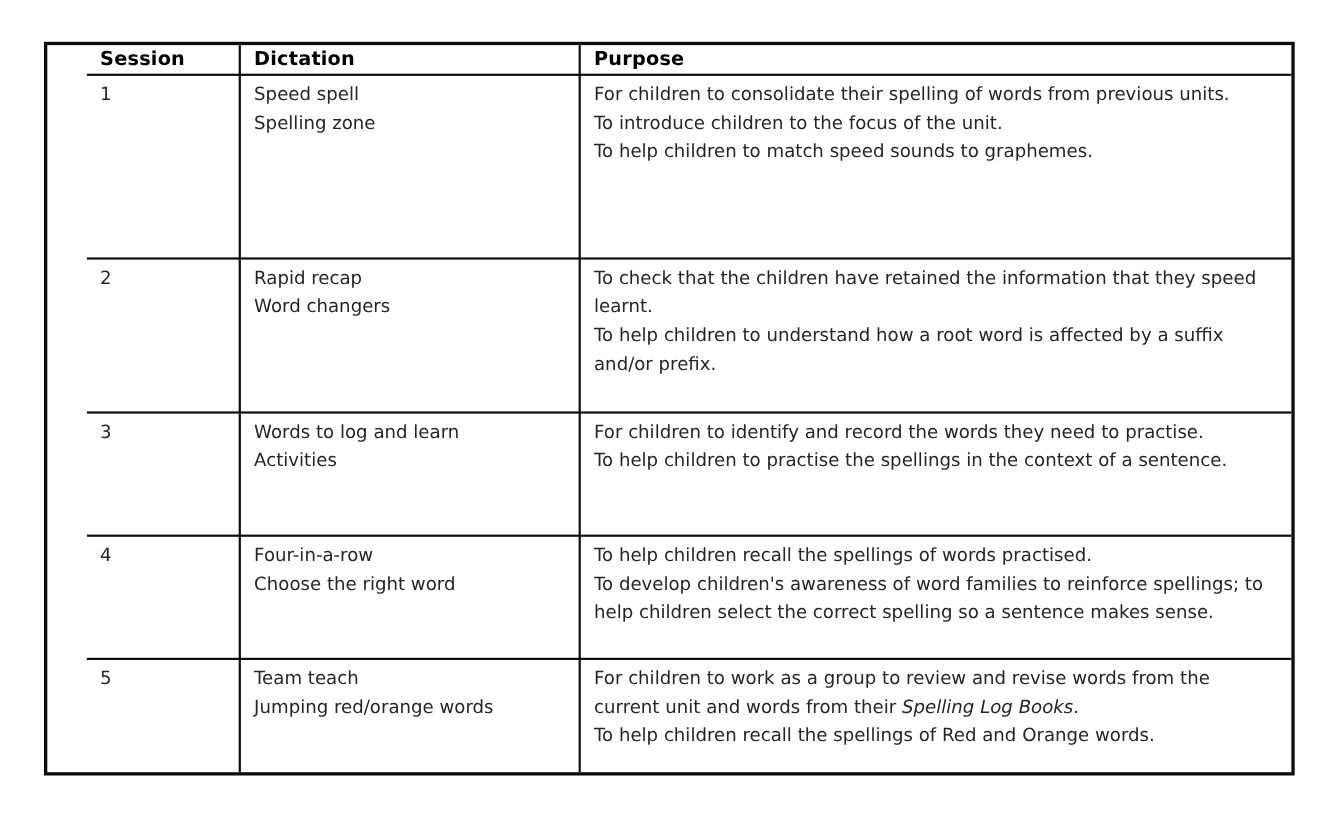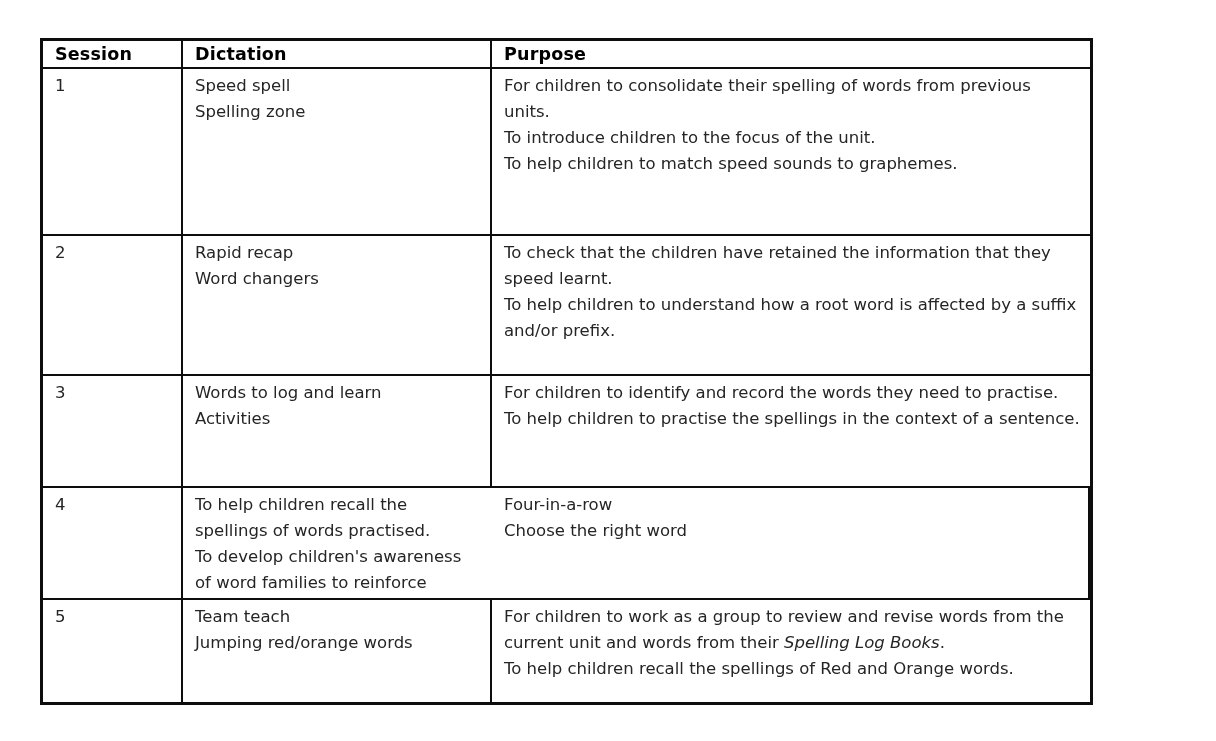--- a/index.html
+++ b/index.html
@@ -18,28 +18,29 @@
   .sheet {
     position: relative;
     width: 1216px;
     height: 741px;
     background: #ffffff;
   }
   .tbl {
     position: absolute;
     left: 40px;
     top: 38px;
-    width: 1053px;
+    width: 1137px;
     height: 667px;
     box-sizing: border-box;
     border: 3px solid #0d0d0d;
     display: grid;
     grid-template-columns: 140px 309px 1fr;
     grid-template-rows: 28px 167px 140px 112px 112px 1fr;
     background: #ffffff;
+    padding-left: 36px;
   }
   .cell {
     box-sizing: border-box;
     border-right: 2px solid #0d0d0d;
     border-bottom: 2px solid #0d0d0d;
     padding: 4px 10px 0 12px;
     font-size: 16.5px;
     line-height: 26px;
     overflow: hidden;
   }
@@ -107,27 +108,27 @@
       <p class="gap-m">Activities</p>
     </div>
     <div class="cell col-last">
       <p>For children to identify and record the words they need to practise.</p>
       <p class="gap-s">To help children to practise the spellings in the context of a sentence.</p>
     </div>
 
     <div class="cell">
       <p>4</p>
     </div>
+    <div class="cell">
+      <p>Four-in-a-row</p>
+      <p class="gap-s">Choose the right word</p>
+    </div>
     <div class="cell col-last">
       <p>To help children recall the spellings of words practised.</p>
       <p class="gap-s">To develop children's awareness of word families to reinforce spellings; to help children select the correct spelling so a sentence makes sense.</p>
-    </div>
-    <div class="cell">
-      <p>Four-in-a-row</p>
-      <p class="gap-s">Choose the right word</p>
     </div>
 
     <div class="cell row-last">
       <p>5</p>
     </div>
     <div class="cell row-last">
       <p>Team teach</p>
       <p class="gap-m">Jumping red/orange words</p>
     </div>
     <div class="cell col-last row-last">

